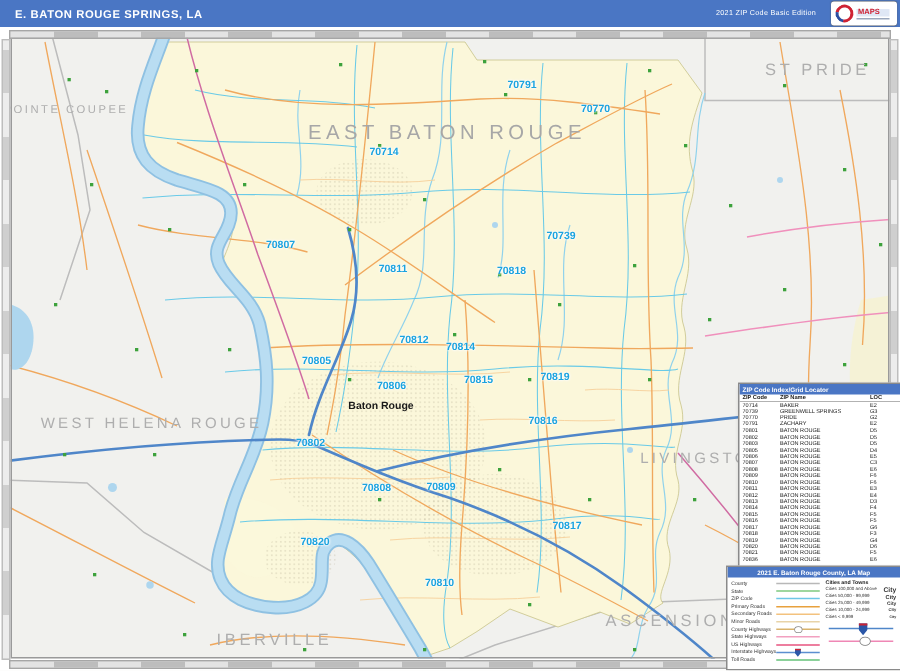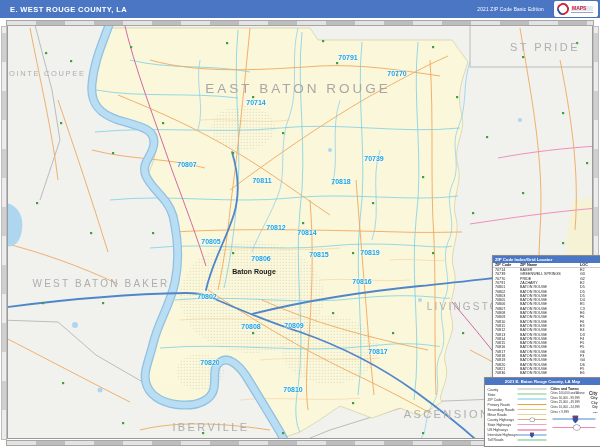--- a/index.html
+++ b/index.html
@@ -267,21 +267,21 @@
           <rect x="576" y="302" width="2.2" height="2.2"></rect>
           <rect x="486" y="136" width="2.2" height="2.2"></rect>
           <rect x="516" y="300" width="2.2" height="2.2"></rect>
           <rect x="70" y="60" width="2.2" height="2.2"></rect>
         </g>
     </g>
     <rect x="7.5" y="25.5" width="585" height="413" fill="none" stroke="#9a9a9a" stroke-width="1"></rect>
   </svg>
 
   <div id="header">
-    <span class="htitle">E. WEST ROUGE COUNTY, LA</span>
+    <span class="htitle">E. BATON ROUGE SPRINGS, LA</span>
     <span class="hedition">2021 ZIP Code Basic Edition</span>
   </div>
   <div id="logo">
     <span class="swirl"></span>
     <span class="brandcol">
       <span class="brand">MAPS</span>
       <span class="fineprint"></span>
     </span>
   </div>
 
@@ -310,23 +310,23 @@
       <span class="zlab" style="left: 207px; top: 296px;">70802</span>
       <span class="zlab" style="left: 251px; top: 326px;">70808</span>
       <span class="zlab" style="left: 294px; top: 325px;">70809</span>
       <span class="zlab" style="left: 378px; top: 351px;">70817</span>
       <span class="zlab" style="left: 210px; top: 362px;">70820</span>
       <span class="zlab" style="left: 293px; top: 389px;">70810</span>
     </div>
   <div id="neighborlabels">
       <span class="nlab" style="left: 545px; top: 47px; font-size: 11px;">ST PRIDE</span>
       <span class="nlab" style="left: 44px; top: 73px; font-size: 7.5px;">POINTE COUPEE</span>
-      <span class="nlab" style="left: 101px; top: 283px; font-size: 10px;">WEST BATON BAKER</span>
+      <span class="nlab" style="left: 101px; top: 283px; font-size: 10px;">WEST HELENA ROUGE</span>
       <span class="nlab" style="left: 468px; top: 306px; font-size: 10px;">LIVINGSTON</span>
-      <span class="nlab" style="left: 183px; top: 427px; font-size: 11px; margin-left: 28px;">IBERVILLE</span>
+      <span class="nlab" style="left: 183px; top: 427px; font-size: 11px;">IBERVILLE</span>
       <span class="nlab" style="left: 447px; top: 414px; font-size: 11px;">ASCENSION</span>
     </div>
 
   <div id="ztable">
     <div class="inner">
       <div class="ttl">ZIP Code Index/Grid Locator</div>
       <div class="zrow head">
         <span>ZIP Code</span>
         <span>ZIP Name</span>
         <span>LOC</span>

